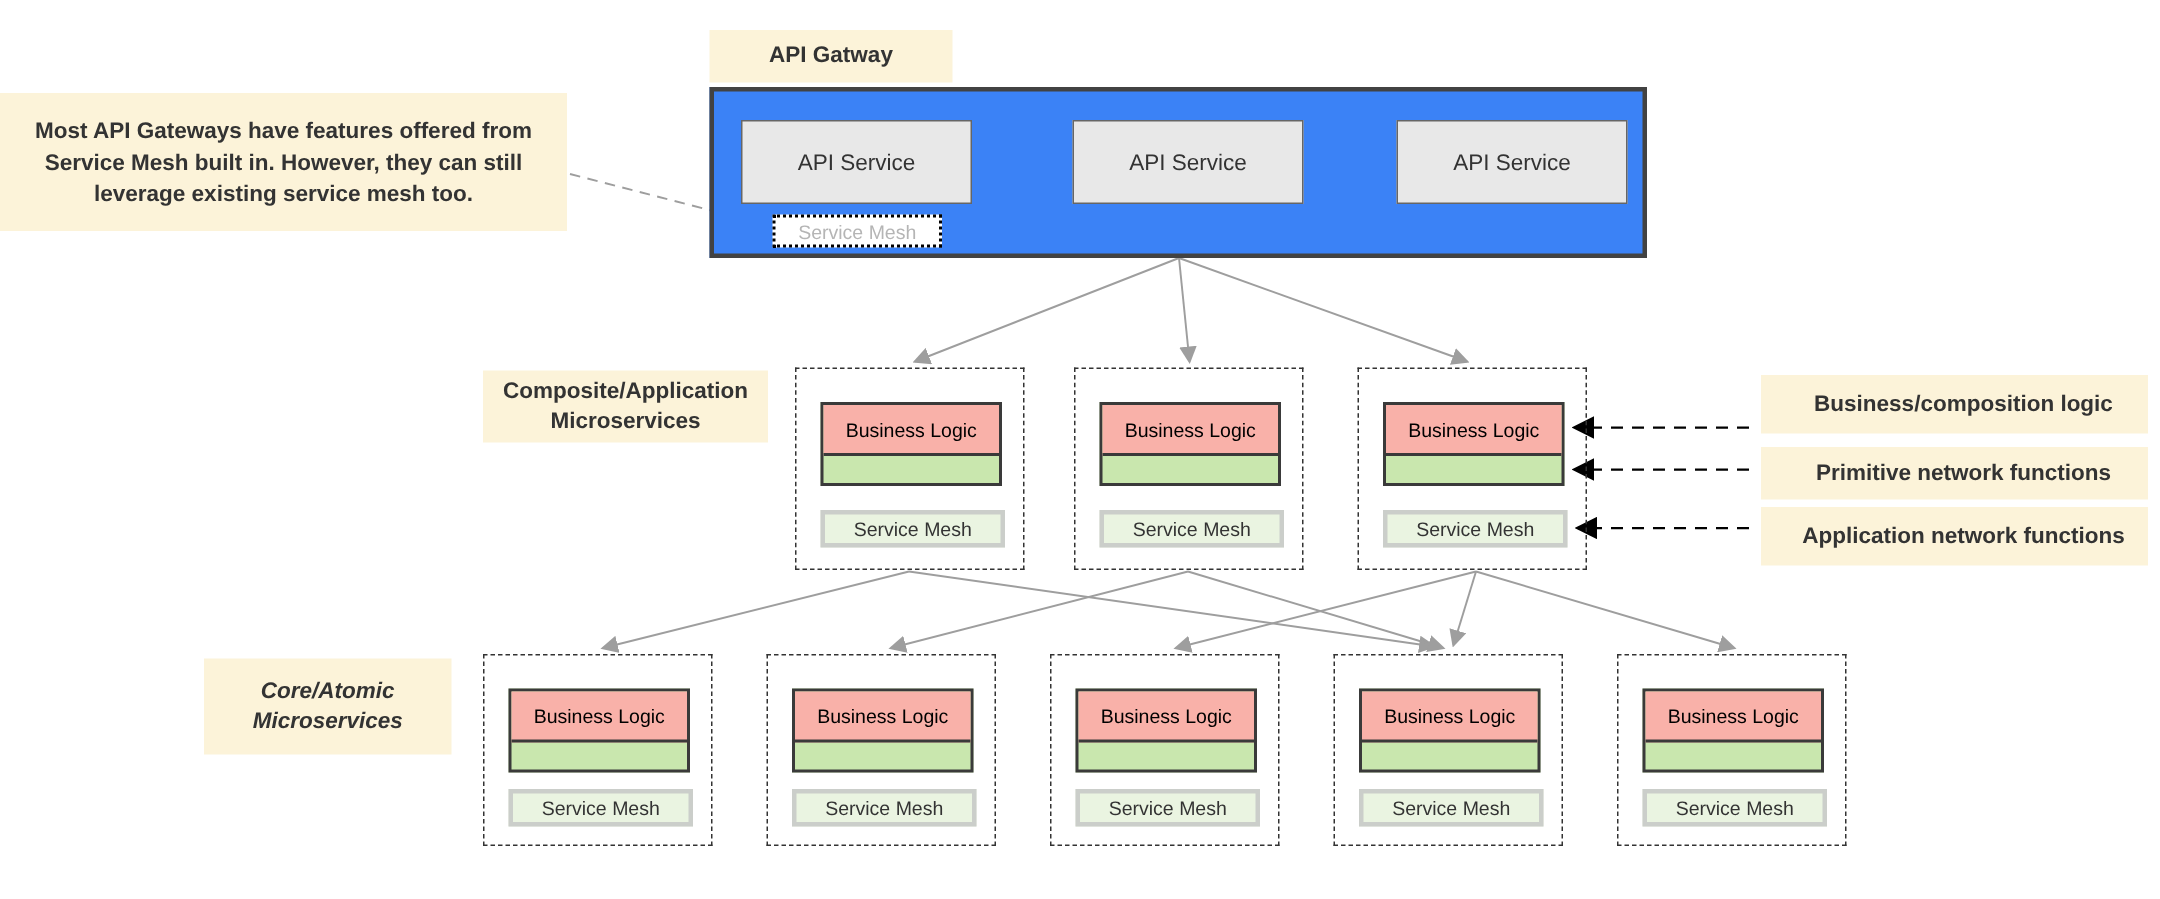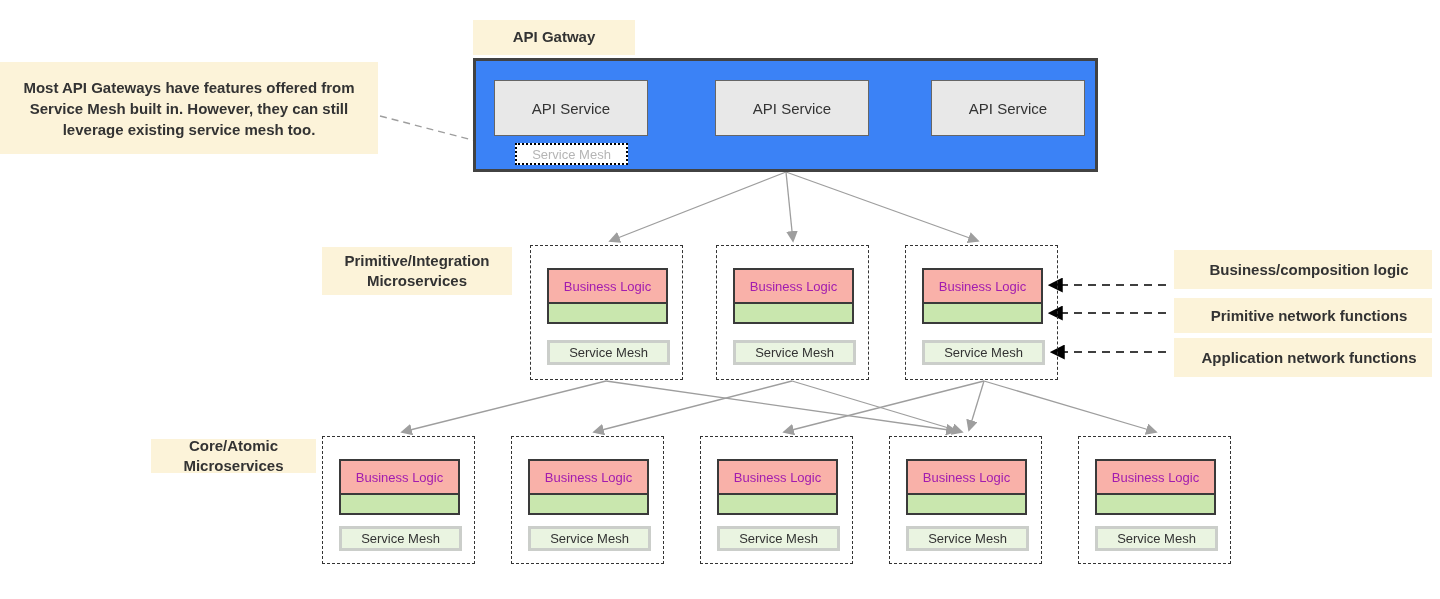--- a/index.html
+++ b/index.html
@@ -38,36 +38,36 @@
     font-size:15px;color:#333333;
   }
   #gw-mesh{
     position:absolute;left:39px;top:82px;width:113px;height:22px;
     border:2px dotted #000000;box-sizing:border-box;
     display:flex;align-items:center;justify-content:center;
     font-size:13px;color:#B5B5B5;background:#ffffff;
   }
   
   #composite-label{left:322px;top:247px;width:190px;height:48px;}
-  #core-label{left:151px;top:439px;width:165px;height:34px;}
+  #core-label{left:136px;top:439px;width:165px;height:64px;font-style:italic;}
   
   .ms-card{
     position:absolute;width:153px;
     border:1px dashed #333333;box-sizing:border-box;background:transparent;
   }
   .ms-card.mid{top:245px;height:135px;}
   .ms-card.bot{top:436px;height:128px;}
   .bl-stack{
     position:absolute;left:16px;top:22px;width:117px;
     border:2px solid #3a3a3a;background:#C9E7AE;
   }
   .bl{
     height:32px;background:#F9B1A9;border-bottom:2px solid #3a3a3a;
     display:flex;align-items:center;justify-content:center;
-    font-size:13px;color:#a21caf;
+    font-size:13px;color:#000000;
   }
   .net-band{height:18px;}
   .mesh-box{
     position:absolute;left:16px;width:117px;height:19px;
     background:#EAF4E1;border:3px solid #CBCECA;
     display:flex;align-items:center;justify-content:center;
     font-size:13px;color:#333333;
   }
   .ms-card.mid .mesh-box{top:94px;}
   .ms-card.bot .mesh-box{top:89px;}
@@ -117,21 +117,21 @@
 
   <div id="gateway-title" class="abs cream bold">API Gatway</div>
 
   <div id="gateway-box" class="abs">
     <div class="api-service" style="left:18px">API Service</div>
     <div class="api-service" style="left:239px">API Service</div>
     <div class="api-service" style="left:455px">API Service</div>
     <div id="gw-mesh">Service Mesh</div>
   </div>
 
-  <div id="composite-label" class="abs cream bold">Primitive/Integration Microservices</div>
+  <div id="composite-label" class="abs cream bold">Composite/Application Microservices</div>
   <div id="core-label" class="abs cream bold">Core/Atomic Microservices</div>
 
   <div class="ms-card mid" style="left:530px">
     <div class="bl-stack">
       <div class="bl">Business Logic</div>
       <div class="net-band"></div>
     </div>
     <div class="mesh-box">Service Mesh</div>
   </div>
   <div class="ms-card mid" style="left:716px">

